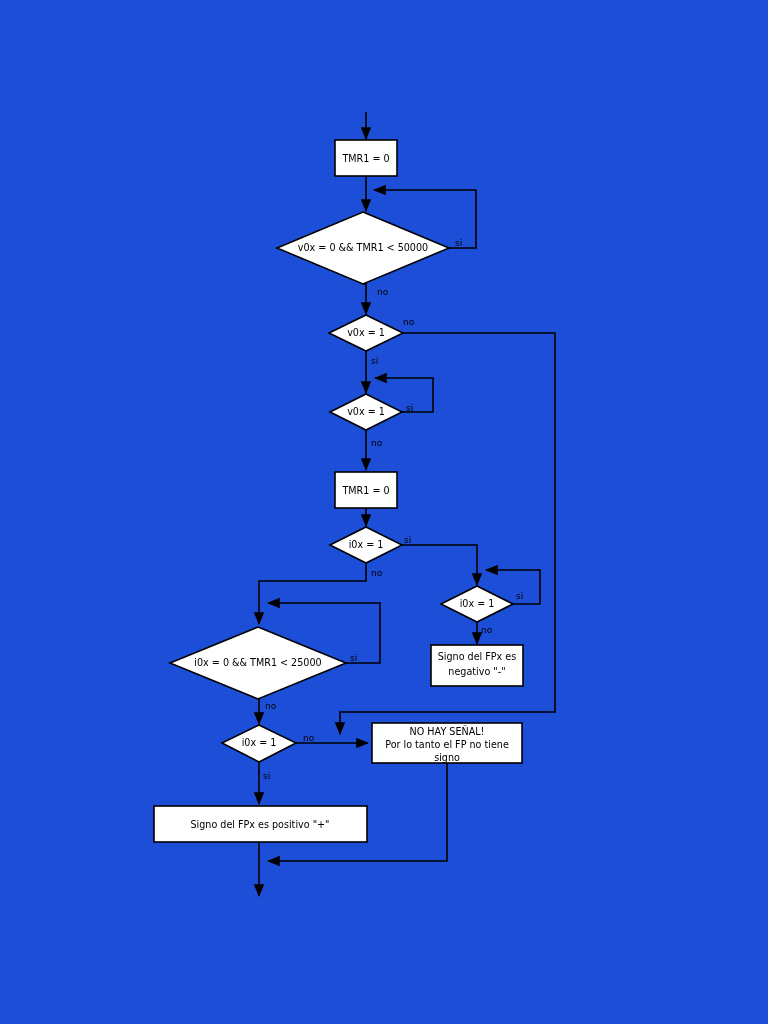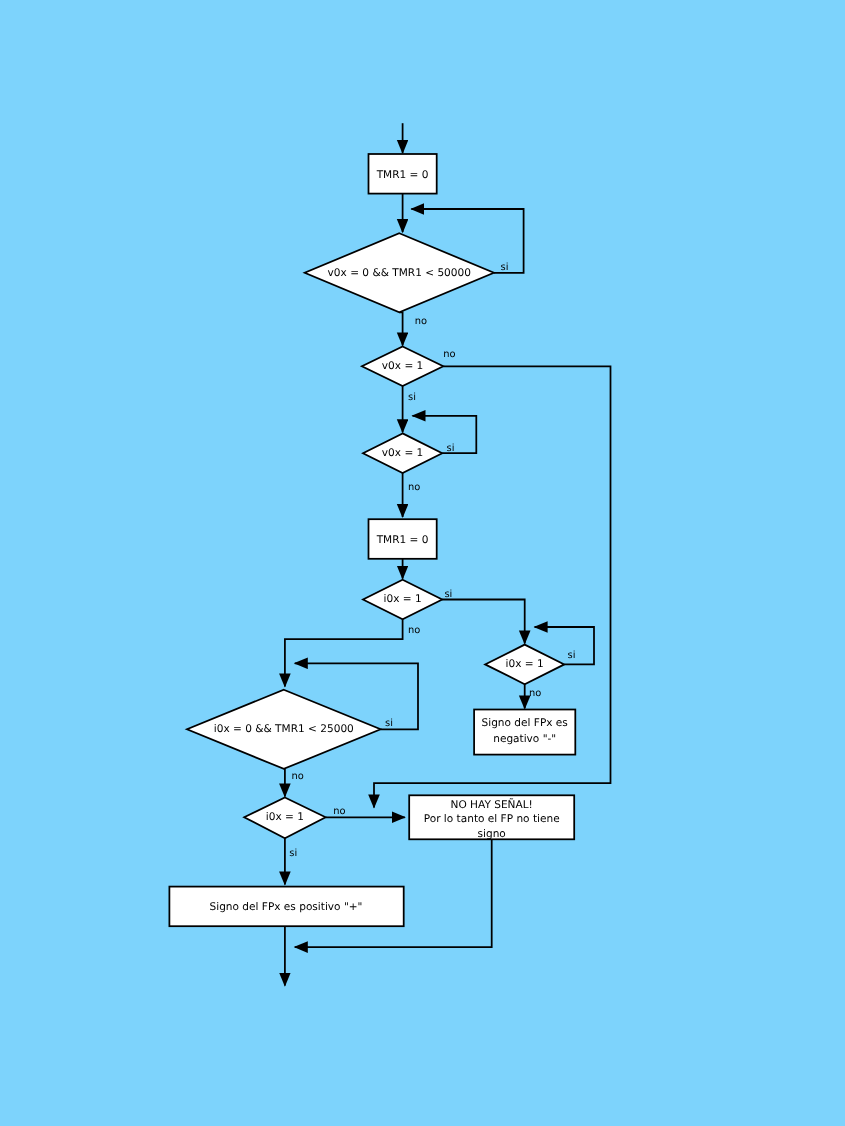--- a/index.html
+++ b/index.html
@@ -10,21 +10,21 @@
   body {
     width: 768px;
     height: 1024px;
     font-family: "DejaVu Sans", sans-serif;
     overflow: hidden;
   }
   #canvas {
     position: relative;
     width: 768px;
     height: 1024px;
-    background: #7dd3fc;
+    background: #1d4ed8;
   }
   svg#flow {
     position: absolute;
     left: 0;
     top: 0;
     width: 768px;
     height: 1024px;
   }
   .shape-stroke {
     fill: #ffffff;

